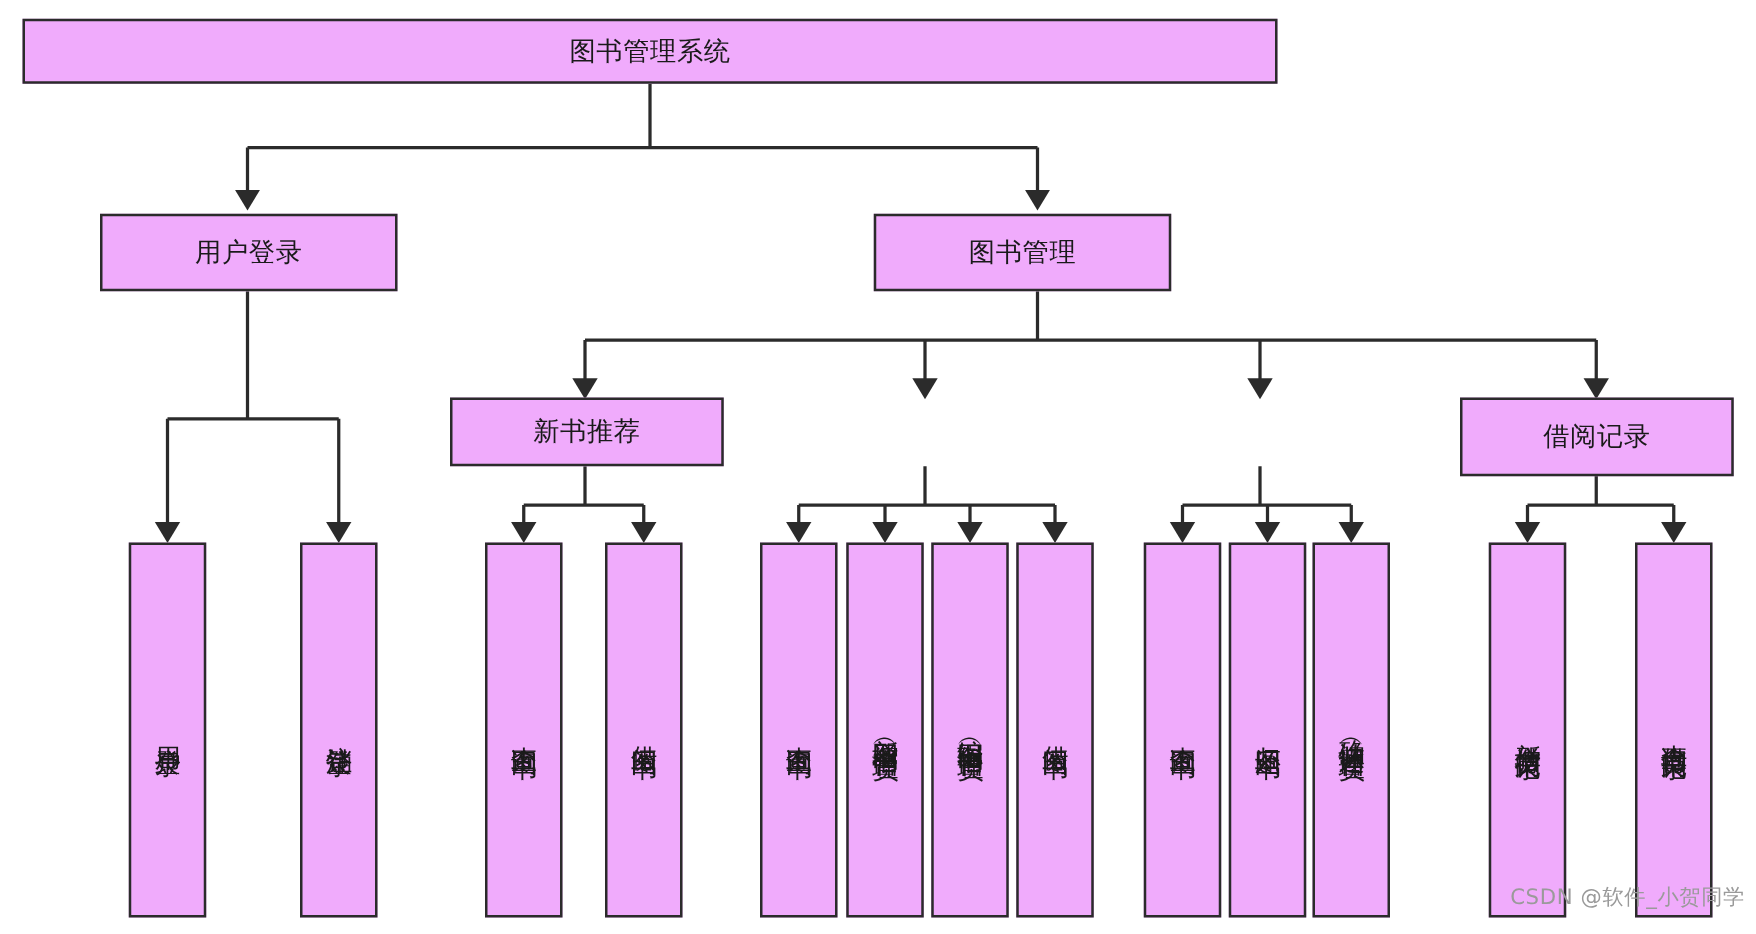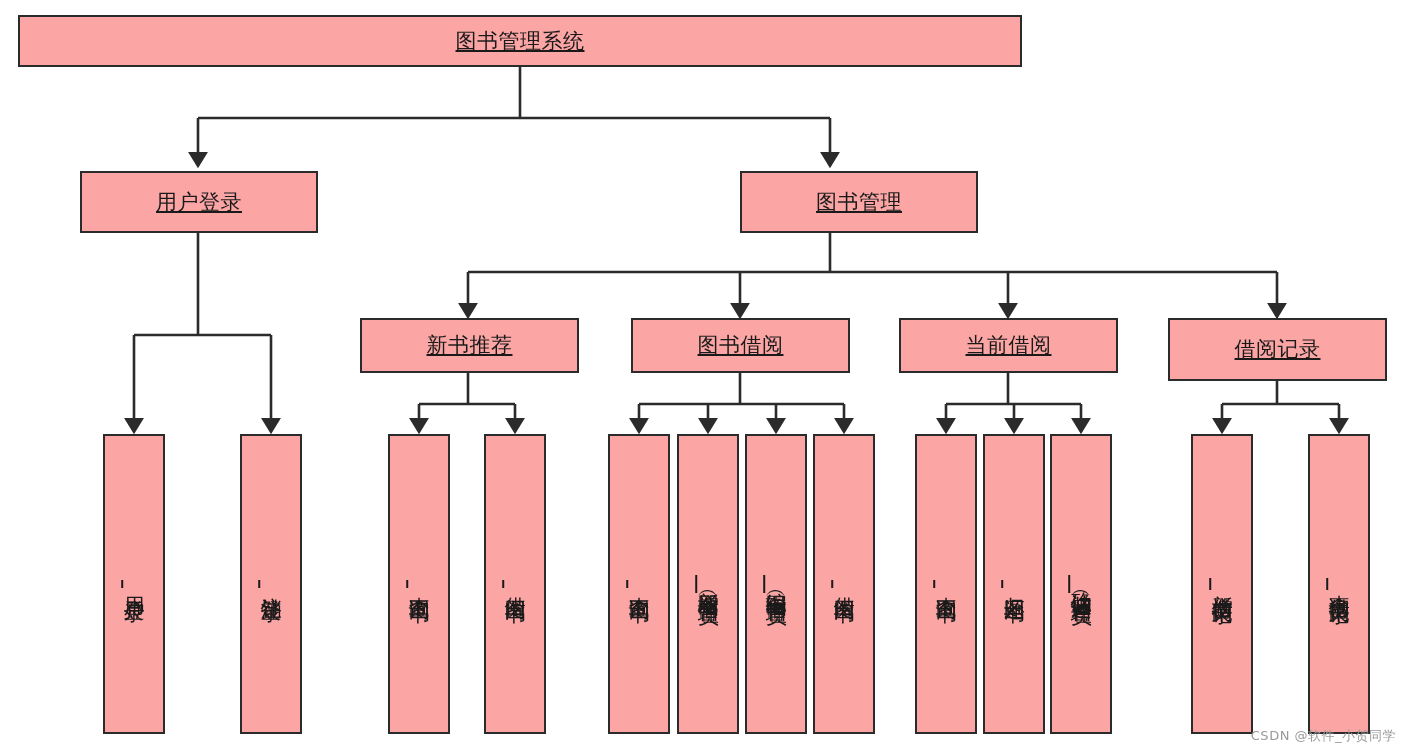--- a/index.html
+++ b/index.html
@@ -23,26 +23,25 @@
     left: 0;
     top: 0;
     width: 1405px;
     height: 747px;
     pointer-events: none;
   }
   .node {
     position: absolute;
     box-sizing: border-box;
     border: 2px solid #2b2b2b;
-    background: #fca5a5;
+    background: #f0abfc;
     display: flex;
     align-items: center;
     justify-content: center;
     color: #1a1a1a;
-    text-decoration: underline;
   }
   .node-label {
     font-size: 21px;
     line-height: 1.15;
     letter-spacing: 0.5px;
     white-space: nowrap;
     color: #1a1a1a;
   }
   .node.leaf {
     align-items: center;
@@ -54,22 +53,22 @@
     -webkit-writing-mode: vertical-rl;
     font-size: 21px;
     line-height: 1.45;
     letter-spacing: 2px;
     white-space: nowrap;
     max-height: 276px;
   }
   #watermark {
     position: absolute;
     right: 9px;
-    bottom: 2px;
-    font-size: 13px;
+    bottom: 18px;
+    font-size: 17px;
     color: #9a9a9a;
     letter-spacing: 0.5px;
     white-space: nowrap;
     font-family: "DejaVu Sans", "Liberation Sans", sans-serif;
     margin-top: 46px;
   }
 </style>
 </head>
 <body>
 
@@ -125,32 +124,26 @@
     </g>
   </svg>
 
   <div class="node" style="left:18px; top:15px; width:1004px; height:52px;">
     <span class="node-label">图书管理系统</span>
   </div>
 
   <div class="node" style="left:80px; top:171px; width:238px; height:62px;">
     <span class="node-label">用户登录</span>
   </div>
-  <div class="node" style="left:740px; top:171px; width:238px; height:62px;">
+  <div class="node" style="left:699px; top:171px; width:238px; height:62px;">
     <span class="node-label">图书管理</span>
   </div>
 
   <div class="node" style="left:360px; top:318px; width:219px; height:55px;text-align:right;">
     <span class="node-label">新书推荐</span>
-  </div>
-  <div class="node" style="left:631px; top:318px; width:219px; height:55px;">
-    <span class="node-label">图书借阅</span>
-  </div>
-  <div class="node" style="left:899px; top:318px; width:219px; height:55px;">
-    <span class="node-label">当前借阅</span>
   </div>
   <div class="node" style="left:1168px; top:318px; width:219px; height:63px;">
     <span class="node-label">借阅记录</span>
   </div>
 
   <div class="node leaf" style="left:103px; top:434px; width:62px; height:300px;">
     <span class="node-label">用户登录</span>
   </div>
   <div class="node leaf" style="left:240px; top:434px; width:62px; height:300px;">
     <span class="node-label">注销登录</span>

